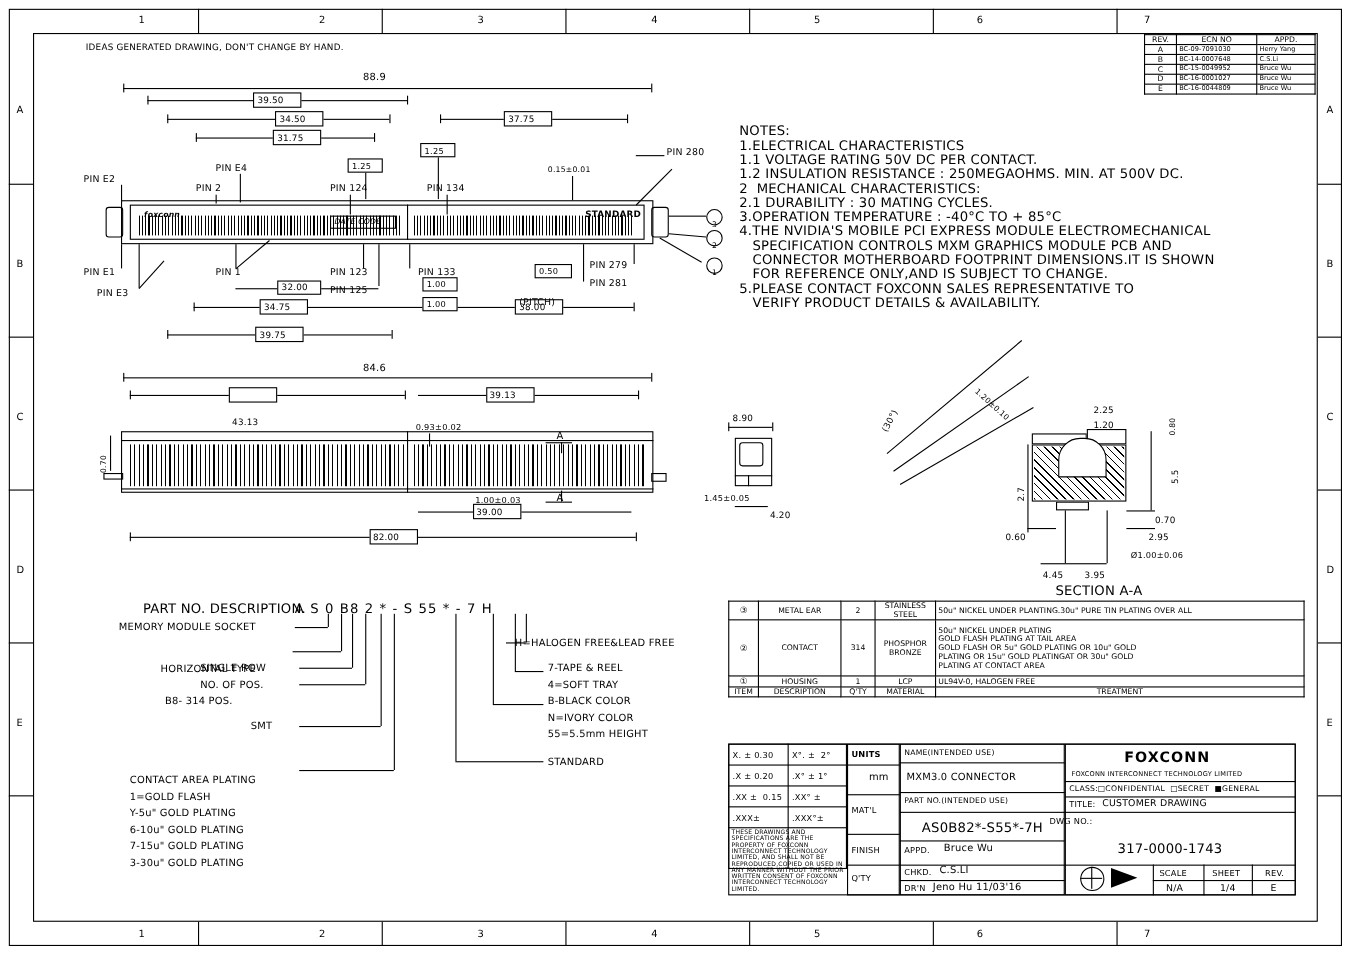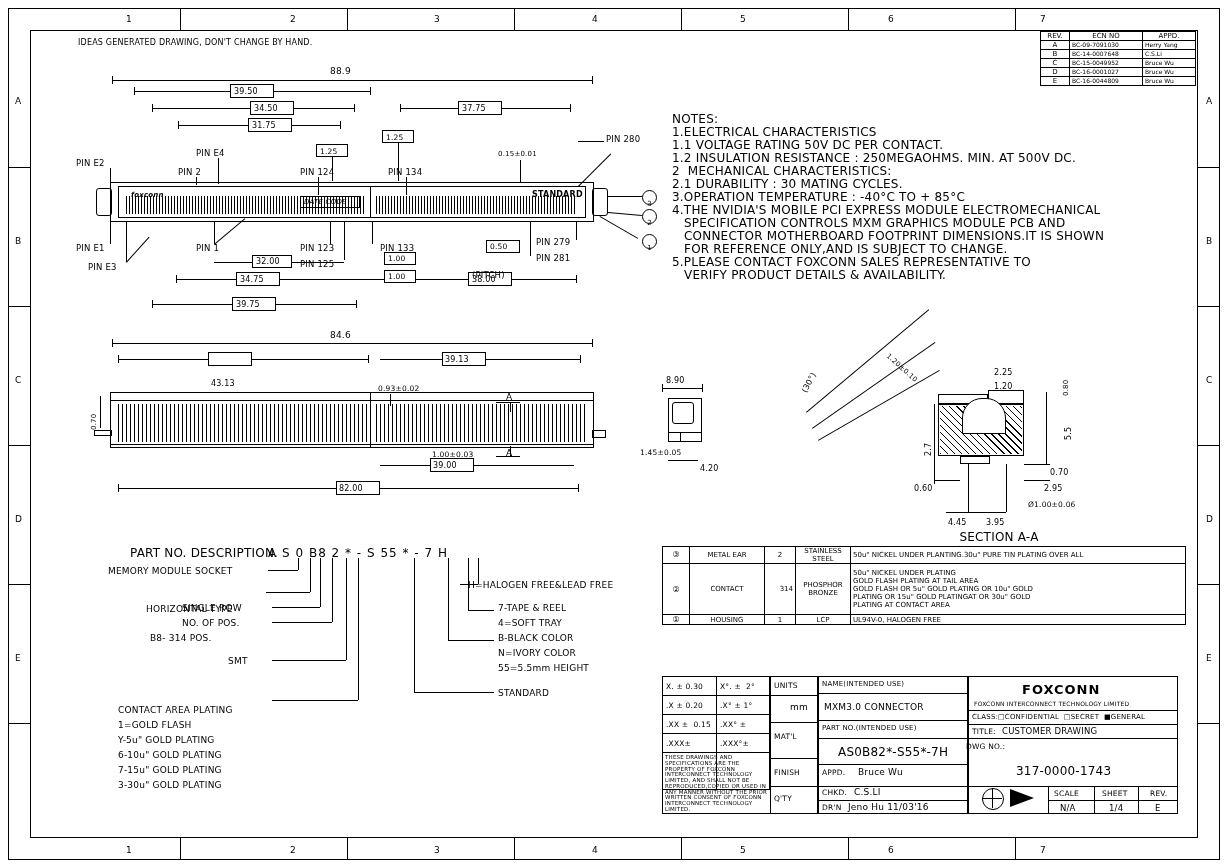--- a/index.html
+++ b/index.html
@@ -450,34 +450,41 @@
           <tr>
         <td style="width:22px;text-align:center;font-size:8px;">③</td>
         <td style="width:70px;text-align:center;">METAL EAR</td>
         <td style="width:26px;text-align:center;">2</td>
         <td style="width:50px;text-align:center;">STAINLESS STEEL</td>
         <td style="width:330px;">50u" NICKEL UNDER PLANTING.30u" PURE TIN PLATING OVER ALL</td>
       </tr>
       <tr>
         <td style="text-align:center;font-size:8px;height:50px;">②</td>
         <td style="text-align:center;">CONTACT</td>
-        <td style="text-align:right;">314</td>
+        <td style="text-align:center;">314</td>
         <td style="text-align:center;">PHOSPHOR BRONZE</td>
         <td style="white-space:pre-line;">50u" NICKEL UNDER PLATING
 GOLD FLASH PLATING AT TAIL AREA
 GOLD FLASH OR 5u" GOLD PLATING OR 10u" GOLD
 PLATING OR 15u" GOLD PLATINGAT OR 30u" GOLD
 PLATING AT CONTACT AREA</td>
       </tr>
       <tr>
         <td style="text-align:center;font-size:8px;">①</td>
         <td style="text-align:center;">HOUSING</td>
         <td style="text-align:center;">1</td>
         <td style="text-align:center;">LCP</td>
         <td>UL94V-0,  HALOGEN FREE</td>
+      </tr>
+      <tr>
+        <td style="text-align:center;">ITEM</td>
+        <td style="text-align:center;">DESCRIPTION</td>
+        <td style="text-align:center;">Q'TY</td>
+        <td style="text-align:center;">MATERIAL</td>
+        <td style="text-align:center;">TREATMENT</td>
       </tr>
     </tbody>
       </table>
   </div>
 
   <div class="abs" style="left:662px;top:676px;width:516px;height:138px;">
     <div class="bx" style="left:0;top:0;width:516px;height:138px;"></div>
 
     <div class="bx" style="left:0;top:0;width:108px;height:114px;"></div>
     <div class="ln v" style="left:54px;top:0;height:114px;"></div>
@@ -493,21 +500,21 @@
     <div class="txt t75" style="left:58px;top:44px;">.XX° ±</div>
     <div class="txt t75" style="left:4px;top:63px;">.XXX±</div>
     <div class="txt t75" style="left:58px;top:63px;">.XXX°±</div>
     <div class="txt t55" style="left:3px;top:79px;width:102px;white-space:normal;line-height:1.05;">THESE DRAWINGS AND SPECIFICATIONS ARE THE PROPERTY OF FOXCONN INTERCONNECT TECHNOLOGY LIMITED, AND SHALL NOT BE REPRODUCED,COPIED OR USED IN ANY MANNER WITHOUT THE PRIOR WRITTEN CONSENT OF FOXCONN INTERCONNECT TECHNOLOGY LIMITED.</div>
 
     <div class="bx" style="left:108px;top:0;width:48px;height:138px;"></div>
     <div class="ln h" style="left:108px;top:19px;width:48px;"></div>
     <div class="ln h" style="left:108px;top:46px;width:48px;"></div>
     <div class="ln h" style="left:108px;top:82px;width:48px;"></div>
     <div class="ln h" style="left:108px;top:110px;width:48px;"></div>
-    <div class="txt t75" style="left:112px;top:5px;">UNITS</div>
+    <div class="txt t75" style="left:112px;top:5px;font-weight:bold;">UNITS</div>
     <div class="txt t9" style="left:128px;top:26px;">mm</div>
     <div class="txt t75" style="left:112px;top:56px;">MAT'L</div>
     <div class="txt t75" style="left:112px;top:92px;">FINISH</div>
     <div class="txt t75" style="left:112px;top:118px;">Q'TY</div>
 
     <div class="bx" style="left:156px;top:0;width:150px;height:138px;"></div>
     <div class="ln h" style="left:156px;top:17px;width:150px;"></div>
     <div class="ln h" style="left:156px;top:44px;width:150px;"></div>
     <div class="ln h" style="left:156px;top:62px;width:150px;"></div>
     <div class="ln h" style="left:156px;top:88px;width:150px;"></div>
@@ -532,21 +539,21 @@
     <div class="ln v" style="left:386px;top:110px;height:28px;"></div>
     <div class="ln v" style="left:432px;top:110px;height:28px;"></div>
     <div class="ln v" style="left:476px;top:110px;height:28px;"></div>
     <div class="ln h" style="left:386px;top:124px;width:130px;"></div>
     <div class="txt t13" style="left:360px;top:6px;font-weight:bold;letter-spacing:1px;">FOXCONN</div>
     <div class="txt t6" style="left:312px;top:24px;">FOXCONN INTERCONNECT TECHNOLOGY LIMITED</div>
     <div class="txt t7" style="left:310px;top:37px;">CLASS:</div>
     <div class="txt t7" style="left:336px;top:37px;">□CONFIDENTIAL  □SECRET  ■GENERAL</div>
     <div class="txt t75" style="left:310px;top:51px;">TITLE:</div>
     <div class="txt t85" style="left:340px;top:50px;">CUSTOMER DRAWING</div>
-    <div class="txt t75" style="left:304px;top:66px;">DWG NO.:</div>
+    <div class="txt t75" style="left:292px;top:66px;">DWG NO.:</div>
     <div class="txt t12" style="left:354px;top:88px;">317-0000-1743</div>
     <div class="txt t75" style="left:392px;top:113px;">SCALE</div>
     <div class="txt t75" style="left:440px;top:113px;">SHEET</div>
     <div class="txt t75" style="left:488px;top:113px;">REV.</div>
     <div class="txt t85" style="left:398px;top:127px;">N/A</div>
     <div class="txt t85" style="left:447px;top:127px;">1/4</div>
     <div class="txt t85" style="left:493px;top:127px;">E</div>
 
     <div class="abs" style="left:320px;top:112px;width:20px;height:20px;border:1px solid #000;border-radius:50%;"></div>
     <div class="abs" style="left:348px;top:113px;width:0;height:0;border-left:24px solid #000;border-top:9px solid transparent;border-bottom:9px solid transparent;"></div>

